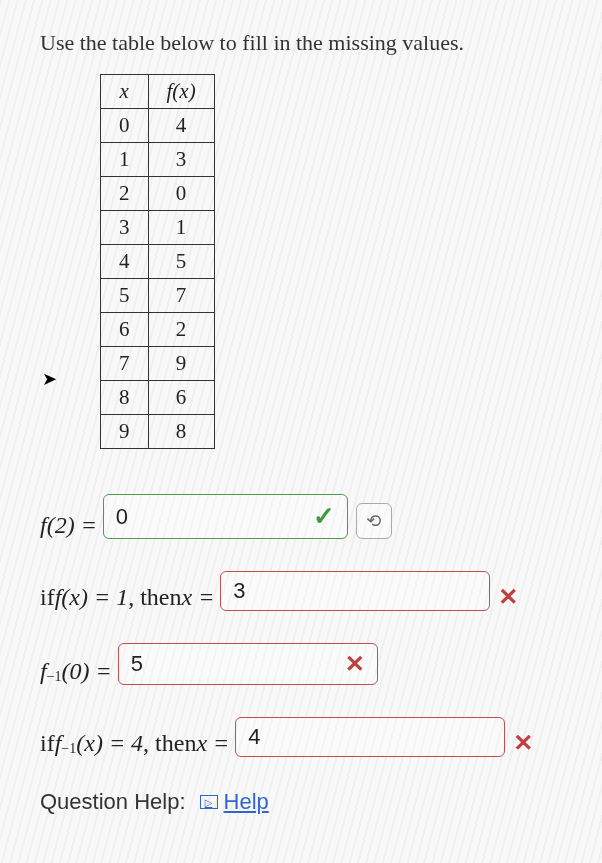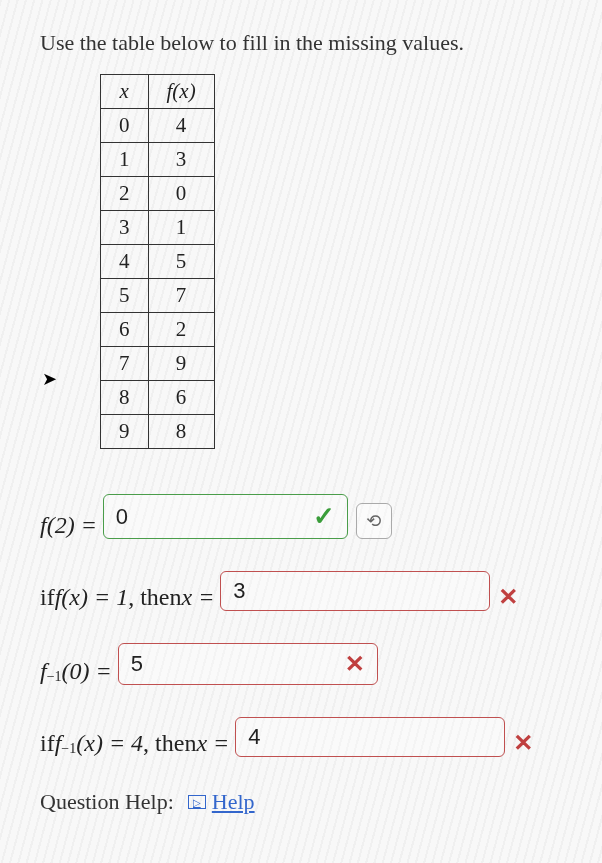--- a/index.html
+++ b/index.html
@@ -81,21 +81,21 @@
       margin-left: 8px;
       display: flex;
       align-items: center;
       justify-content: center;
       background: rgba(255,255,255,0.4);
       color: #666;
       font-size: 18px;
     }
     .help-row {
       font-size: 22px;
-      font-family: Liberation Serif, serif;
+      font-family: Liberation Sans, sans-serif;
       color: #333;
       display: flex;
       align-items: center;
       gap: 14px;
     }
     .video-link {
       color: #3366cc;
       text-decoration: underline;
       display: flex;
       align-items: center;

